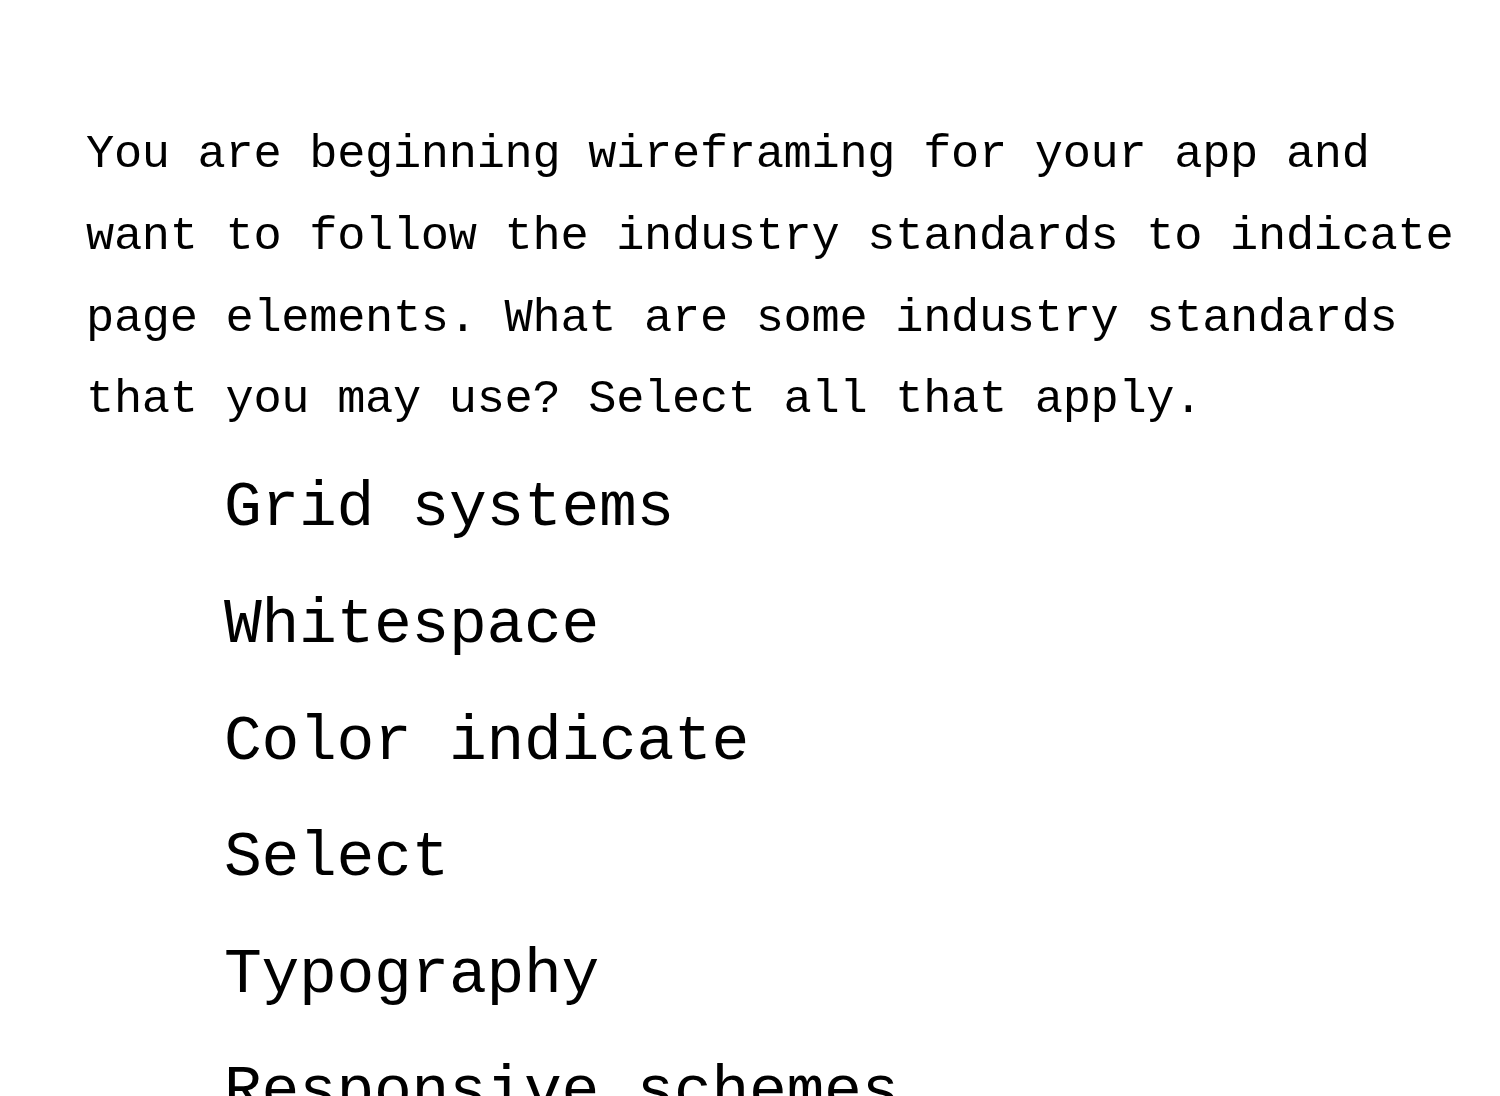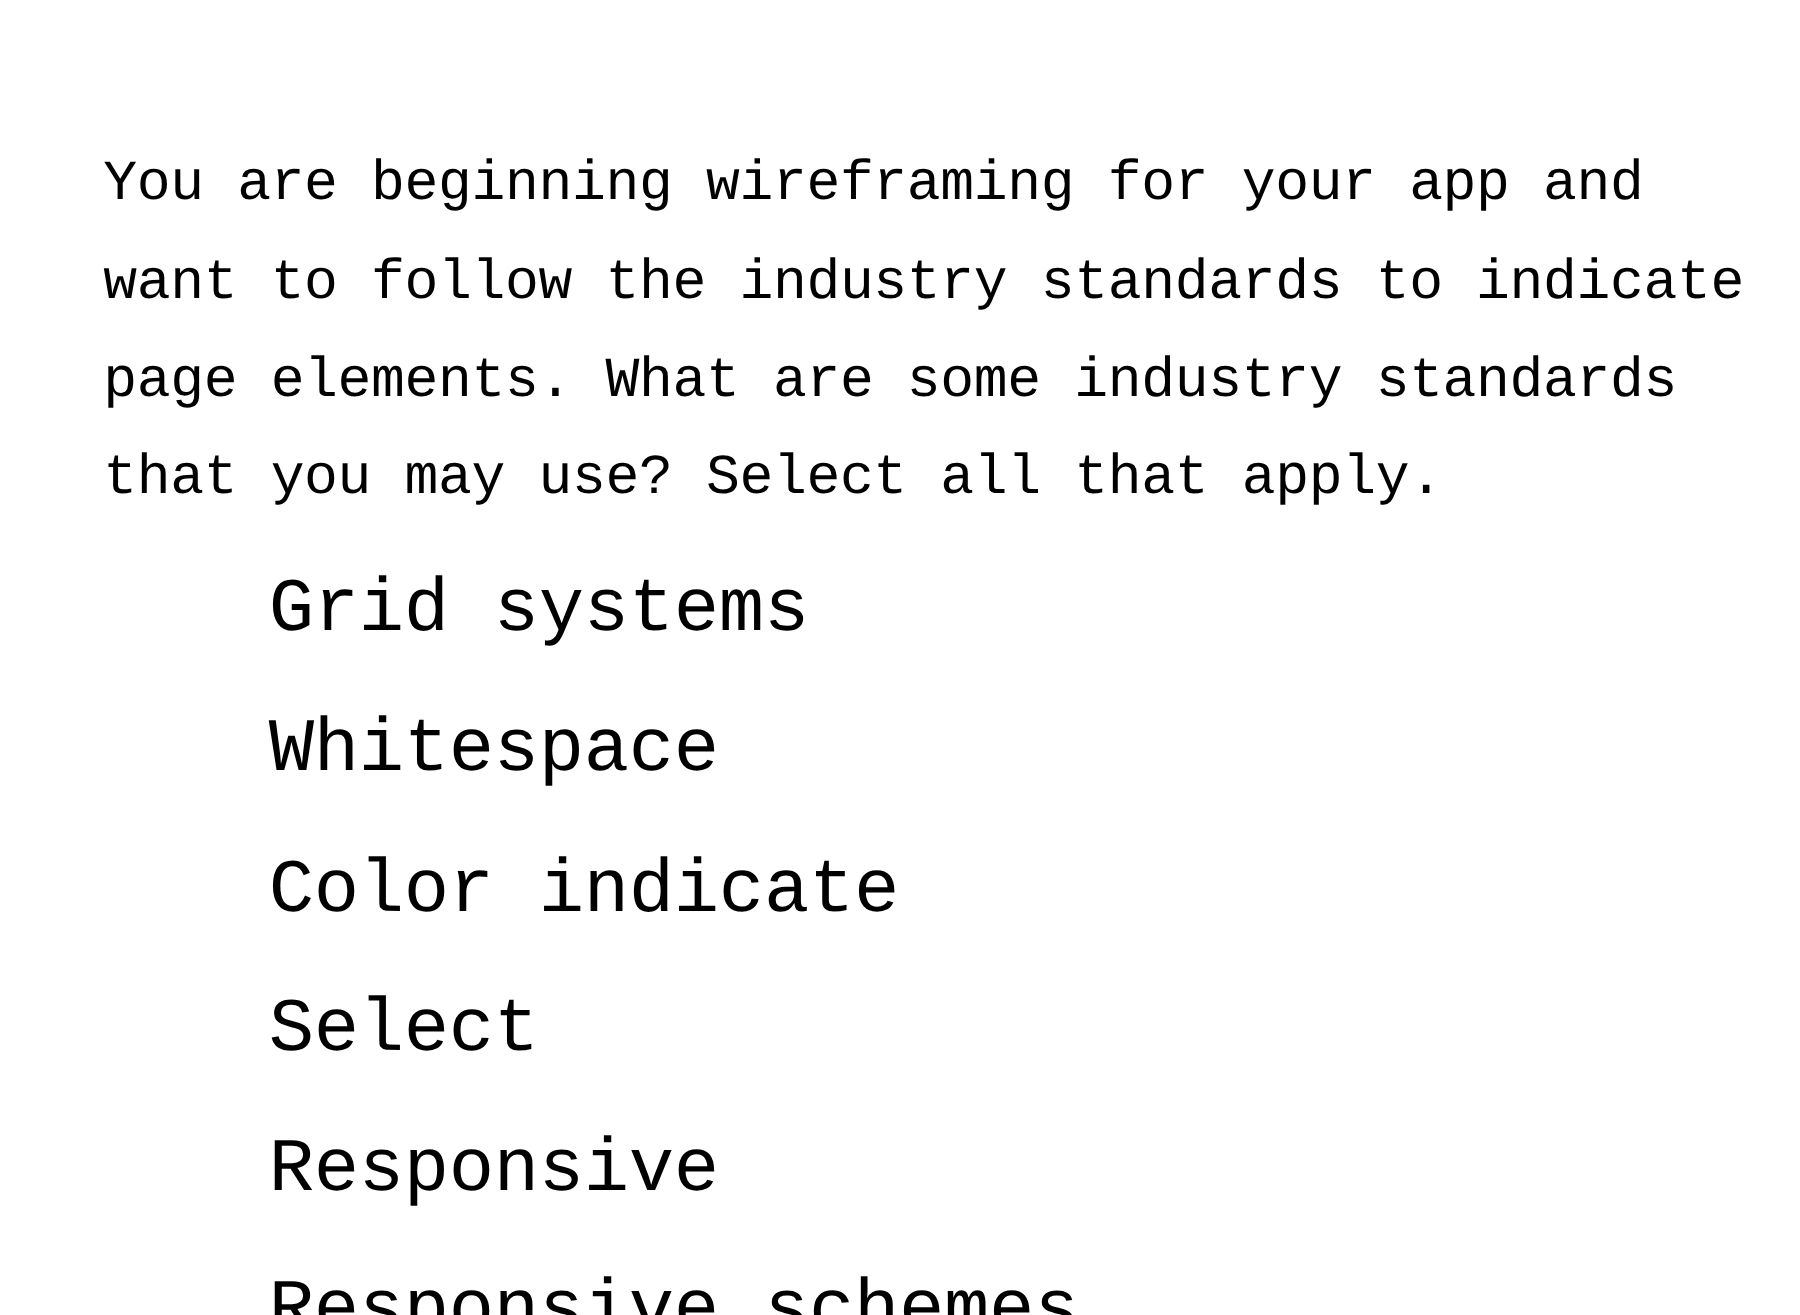--- a/index.html
+++ b/index.html
@@ -36,15 +36,15 @@
 </head>
 <body>
 
 <div class="question">You are beginning wireframing for your app and want to follow the industry standards to indicate page elements. What are some industry standards that you may use? Select all that apply.</div>
 
 <div class="options">
   <div class="option">Grid systems</div>
   <div class="option">Whitespace</div>
   <div class="option">Color indicate</div>
   <div class="option">Select</div>
-  <div class="option">Responsive</div>
+  <div class="option">Typography</div>
   <div class="option">Responsive schemes</div>
 </div>
 
 </body></html>

